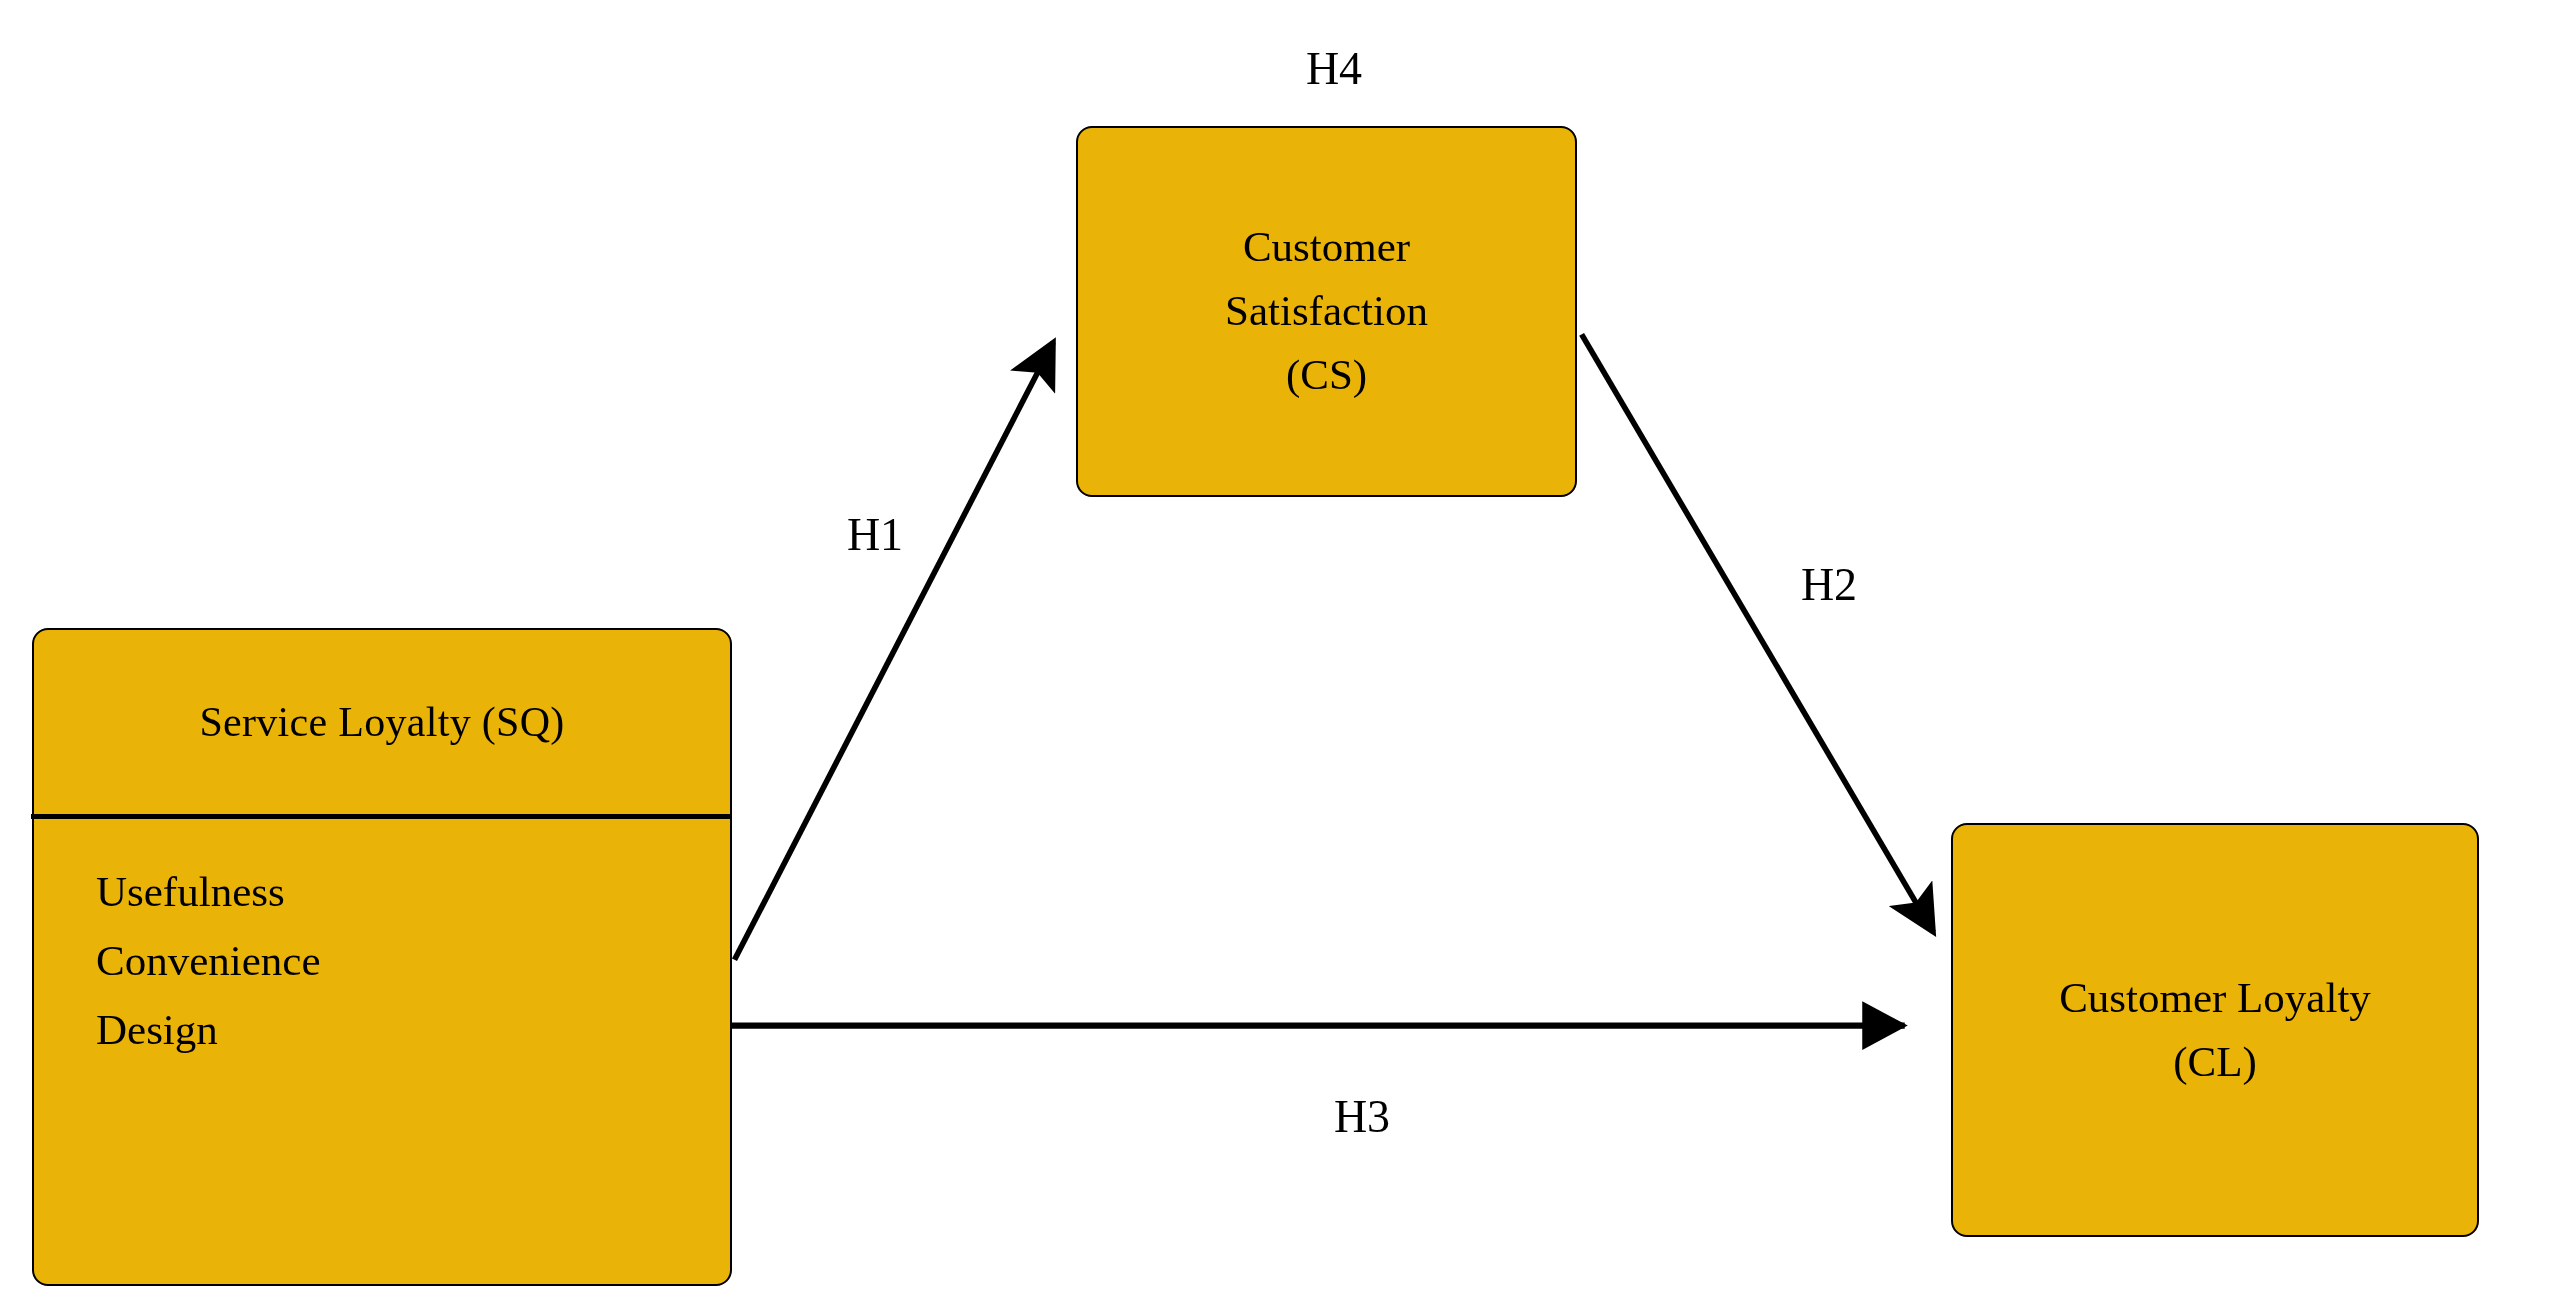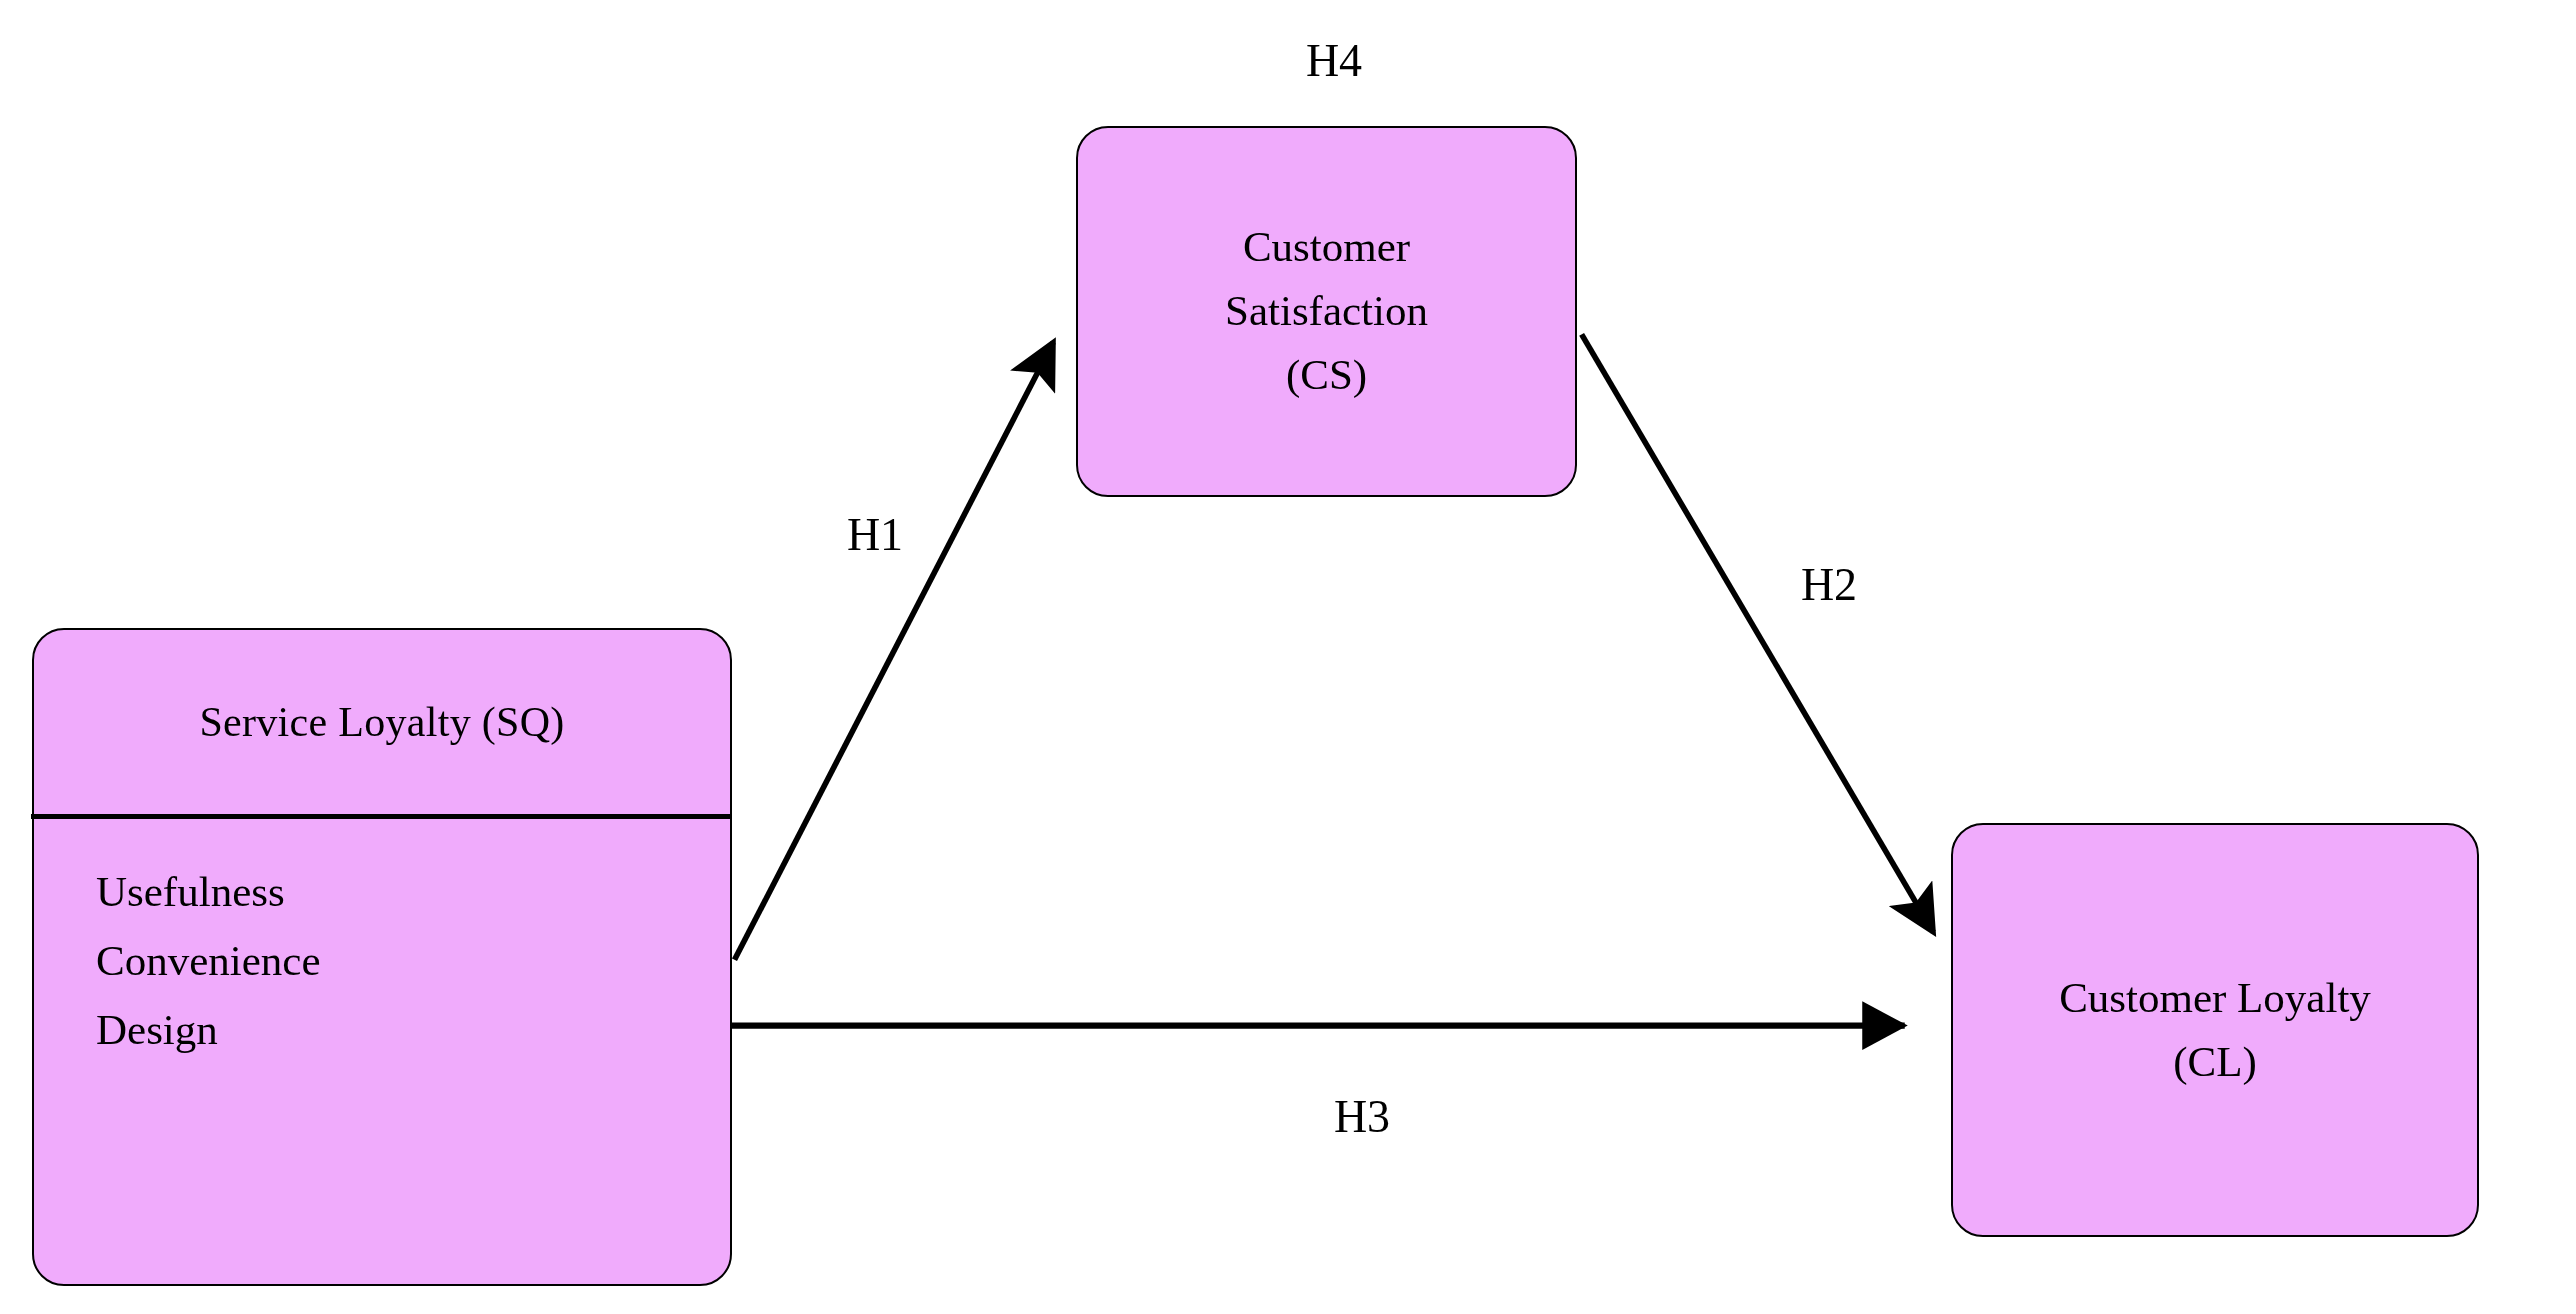--- a/index.html
+++ b/index.html
@@ -23,23 +23,23 @@
     position: absolute;
     left: 0;
     top: 0;
     width: 2576px;
     height: 1315px;
   }
   
   .node-box {
     position: absolute;
     box-sizing: border-box;
-    background: #f0abfc;
+    background: #eab308;
     border: 2.6px solid #000000;
-    border-radius: 32px;
+    border-radius: 16px;
   }
   #node-service-quality {
     left: 32px;
     top: 628px;
     width: 700px;
     height: 658px;
   }
   #node-customer-satisfaction {
     left: 1076px;
     top: 126px;
@@ -117,21 +117,21 @@
   .edge-label {
     position: absolute;
     font-size: 46px;
     line-height: 1;
     white-space: nowrap;
     transform: translate(-50%, -50%);
   }
   #edge-label-h1 { left: 875px; top: 535px; }
   #edge-label-h2 { left: 1829px; top: 585px; }
   #edge-label-h3 { left: 1362px; top: 1117px; }
-  #edge-label-h4 { left: 1334px; top: 61px; }
+  #edge-label-h4 { left: 1334px; top: 69px; }
 </style>
 </head>
 <body>
 
 <div id="diagram-root">
 
   <svg id="diagram-svg" viewBox="0 0 2974 1518">
     <defs>
       <marker id="arrowhead-h1" markerWidth="9" markerHeight="9" refX="8" refY="4.5" orient="auto" markerUnits="strokeWidth">
         <path d="M 0 0 L 9 4.5 L 0 9 L 1.9 4.5 z" fill="#000000"></path>

